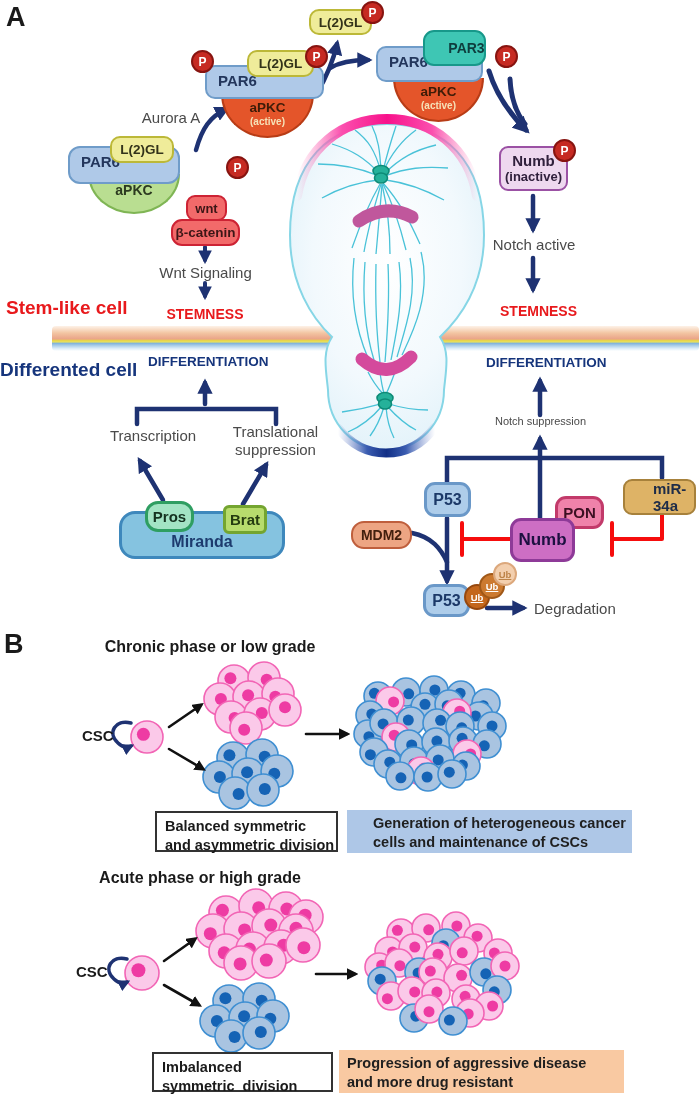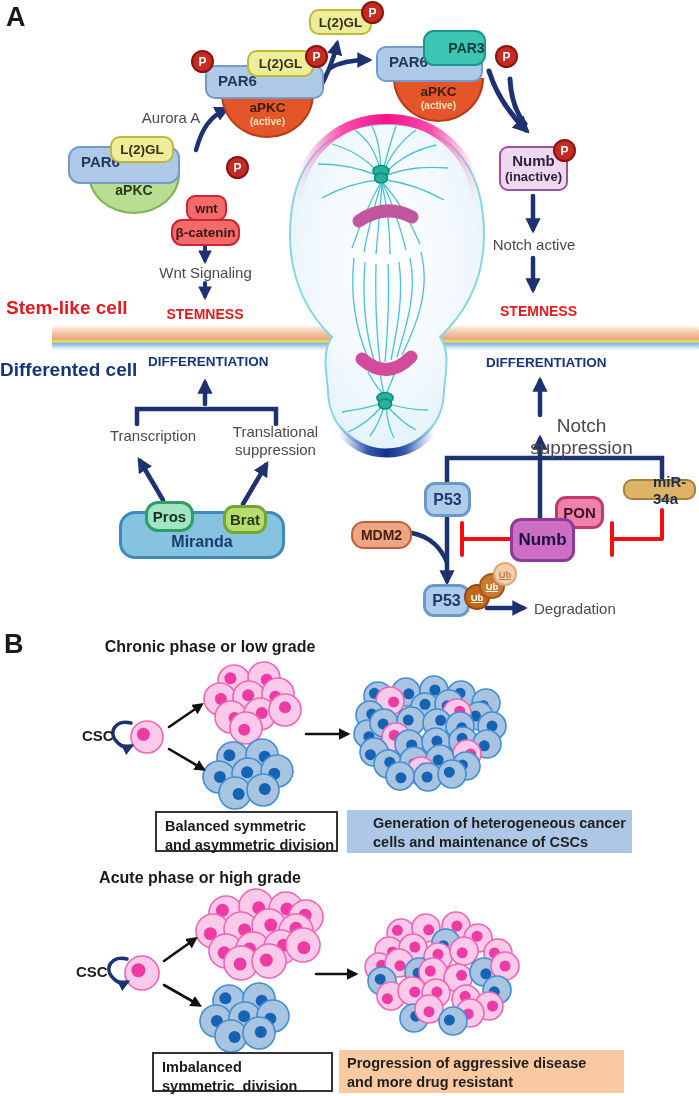--- a/index.html
+++ b/index.html
@@ -454,31 +454,31 @@
     <span style="display:block;">Translational</span>
     <span style="display:block;">suppression</span>
   </div>
 
   <div class="pbox" style="left:119px;top:511px;width:166px;height:48px;background:#85c3e0;border:3px solid #3e88bc;border-radius:16px;align-items:flex-end;padding-bottom:5px;font-size:16px;color:#1d3b6e;">
     <span>Miranda</span>
   </div>
   <div class="pbox" style="left:145px;top:501px;width:49px;height:31px;background:#a3e4c4;border:3px solid #2f9e62;border-radius:13px;font-size:15px;color:#14321f;">
     <span>Pros</span>
   </div>
-  <div class="pbox" style="left:223px;top:505px;width:44px;height:29px;background:#b7dc6d;border:3px solid #74a530;border-radius:11px;font-size:15px;color:#253c10;">
+  <div class="pbox" style="left:223px;top:505px;width:44px;height:29px;background:#b7dc6d;border:3px solid #74a530;border-radius:6px;font-size:15px;color:#253c10;">
     <span>Brat</span>
   </div>
 
   <div class="t b c lay" style="left:486px;top:355px;width:112px;font-size:13.5px;color:#16357c;">DIFFERENTIATION</div>
-  <div class="t c lay" style="left:478px;top:415px;width:125px;font-size:19px;color:#4a4a4a;margin-left:41px;">Notch suppression</div>
+  <div class="t c lay" style="left:478px;top:415px;width:125px;font-size:11px;color:#4a4a4a;">Notch suppression</div>
 
   <div class="pbox" style="left:424px;top:482px;width:47px;height:35px;background:#aecdea;border:3px solid #6a98c8;border-radius:11px;font-size:16px;color:#1c3968;">
     <span>P53</span>
   </div>
-  <div class="pbox" style="left:623px;top:479px;width:73px;height:21px;background:#deb366;border:2.5px solid #a7813b;border-radius:9px;font-size:15px;color:#1e2c48;padding-left:28px;">
+  <div class="pbox" style="left:623px;top:479px;width:73px;height:36px;background:#deb366;border:2.5px solid #a7813b;border-radius:9px;font-size:15px;color:#1e2c48;padding-left:28px;">
     <span>miR-34a</span>
   </div>
   <div class="pbox" style="left:351px;top:521px;width:61px;height:28px;background:#eda583;border:2.5px solid #bf5f3d;border-radius:13px;font-size:14px;color:#43200e;">
     <span>MDM2</span>
   </div>
   <div class="pbox" style="left:555px;top:496px;width:49px;height:33px;background:#ef82aa;border:3px solid #c23a6a;border-radius:11px;font-size:15px;color:#3c0f22;">
     <span>PON</span>
   </div>
   <div class="pbox" style="left:510px;top:518px;width:65px;height:44px;background:#cd6ec4;border:3px solid #8e3a98;border-radius:11px;font-size:17px;color:#1c1040;">
     <span>Numb</span>

